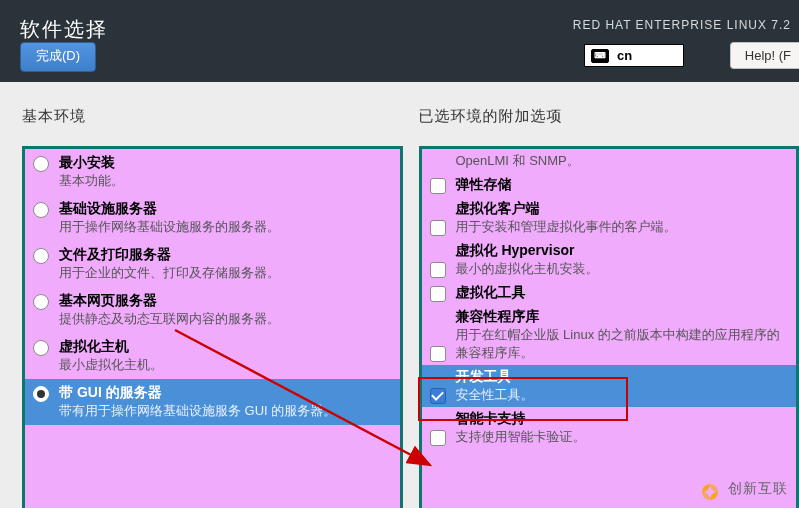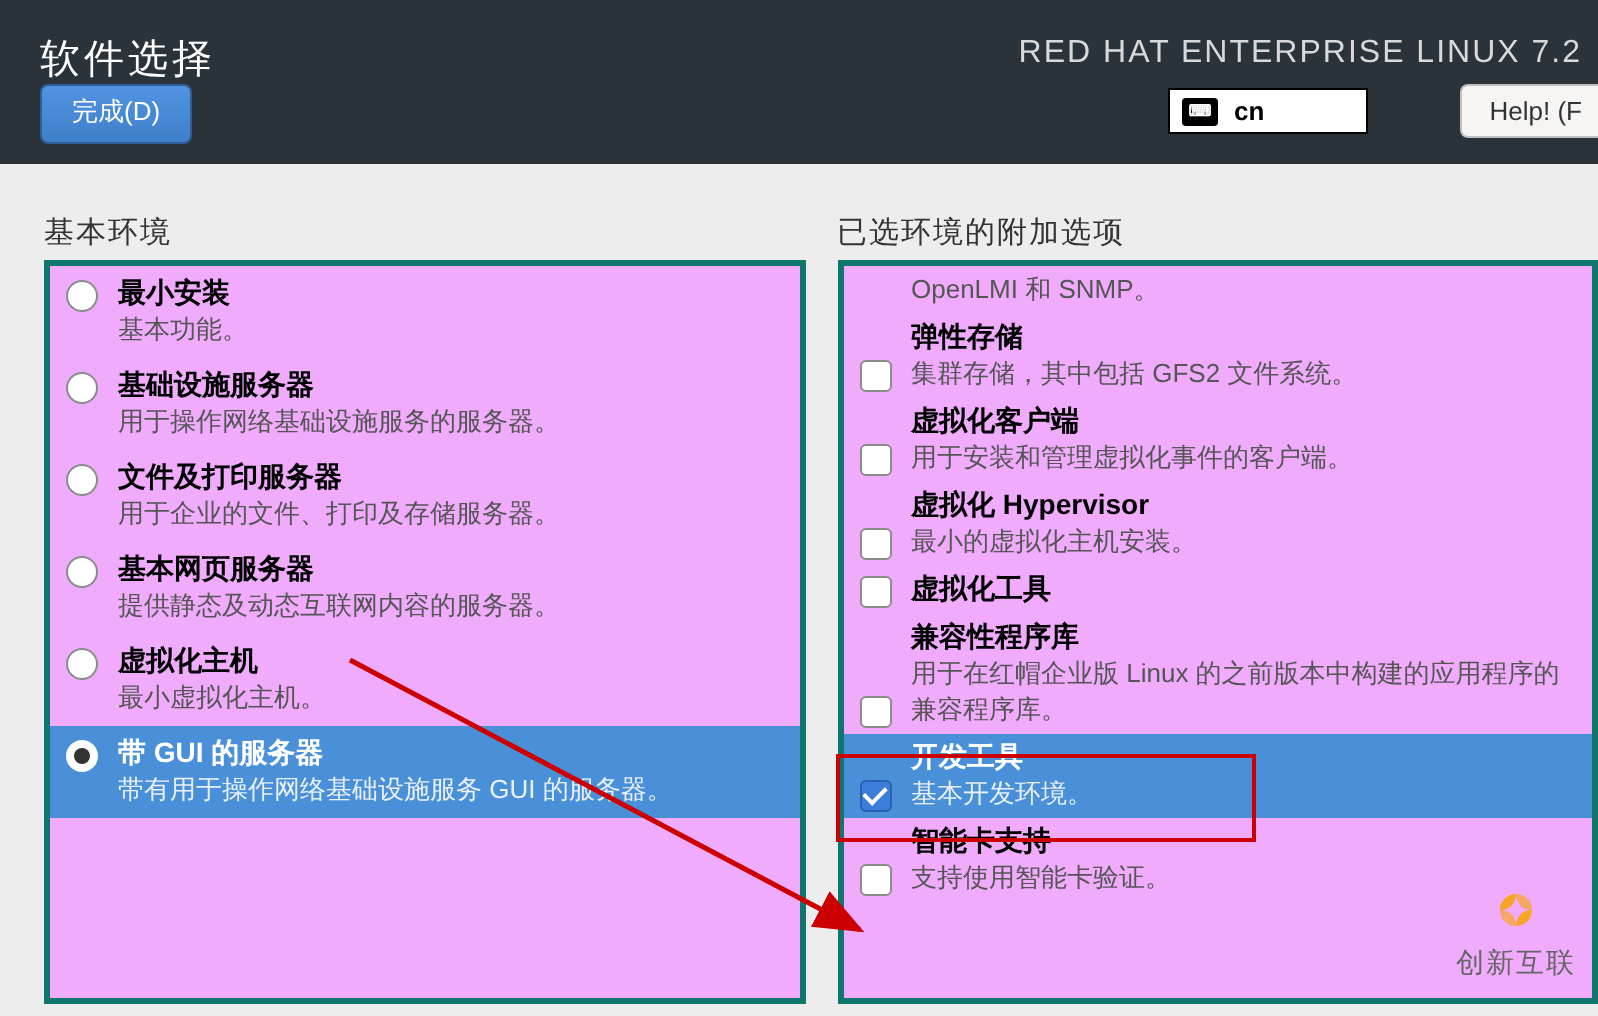--- a/index.html
+++ b/index.html
@@ -22,21 +22,21 @@
     position: absolute;
     top: 16px;
     left: 20px;
     font-size: 20px;
     letter-spacing: 2px;
   }
   .distro {
     position: absolute;
     top: 18px;
     right: 8px;
-    font-size: 16px;
+    font-size: 12px;
     letter-spacing: 1px;
     color: #d9d9d9;
   }
   .done-btn {
     position: absolute;
     top: 42px;
     left: 20px;
     background: linear-gradient(#5294e2, #3f7fc9);
     border: 1px solid #2f5f99;
     border-radius: 4px;
@@ -100,21 +100,21 @@
     padding-right: 8px;
   }
   .col.right {
     padding-left: 8px;
     padding-right: 0px;
   }
   .col h2 {
     font-size: 15px;
     font-weight: normal;
     letter-spacing: 1px;
-    margin-bottom: 4px;
+    margin-bottom: 20px;
     color: #333;
   }
   .listbox {
     border: 3px solid #0f766e;
     background: #f0abfc;
     overflow-y: auto;
     height: 372px;
   }
 
   .env-item {
@@ -209,29 +209,27 @@
     position: absolute;
     top: 248px;
     left: 175px;
     pointer-events: none;
     overflow: visible;
   }
 
   .watermark {
     position: absolute;
     right: 5px;
-    bottom: 15px;
-    display: flex;
-    align-items: center;
+    bottom: 2px;
+    display: flex;
     gap: 6px;
     color: #666;
     font-size: 14px;
     padding: 2px 6px;
     letter-spacing: 1px;
-    flex-direction: column;
   }
   .watermark .logo {
     width: 24px;
     height: 24px;
   }
 </style>
 </head>
 <body>
 
 <div class="topbar">
@@ -299,21 +297,20 @@
         <div class="addon-item">
           <div style="flex: 0 0 16px;"></div>
           <div class="texts">
             <div class="desc">OpenLMI 和 SNMP。</div>
           </div>
         </div>
         <div class="addon-item">
           <div class="check"></div>
           <div class="texts">
             <div class="name">弹性存储</div>
-            <div class="desc">集群存储，其中包括 GFS2 文件系统。</div>
           </div>
         </div>
         <div class="addon-item">
           <div class="check"></div>
           <div class="texts">
             <div class="name">虚拟化客户端</div>
             <div class="desc">用于安装和管理虚拟化事件的客户端。</div>
           </div>
         </div>
         <div class="addon-item">
@@ -333,21 +330,21 @@
           <div class="check"></div>
           <div class="texts">
             <div class="name">兼容性程序库</div>
             <div class="desc">用于在红帽企业版 Linux 的之前版本中构建的应用程序的兼容程序库。</div>
           </div>
         </div>
         <div class="addon-item selected-row">
           <div class="check checked"></div>
           <div class="texts">
             <div class="name">开发工具</div>
-            <div class="desc">基本开发环境。</div>
+            <div class="desc">安全性工具。</div>
           </div>
         </div>
         <div class="addon-item">
           <div class="check"></div>
           <div class="texts">
             <div class="name">智能卡支持</div>
             <div class="desc">支持使用智能卡验证。</div>
           </div>
         </div>
       </div>

